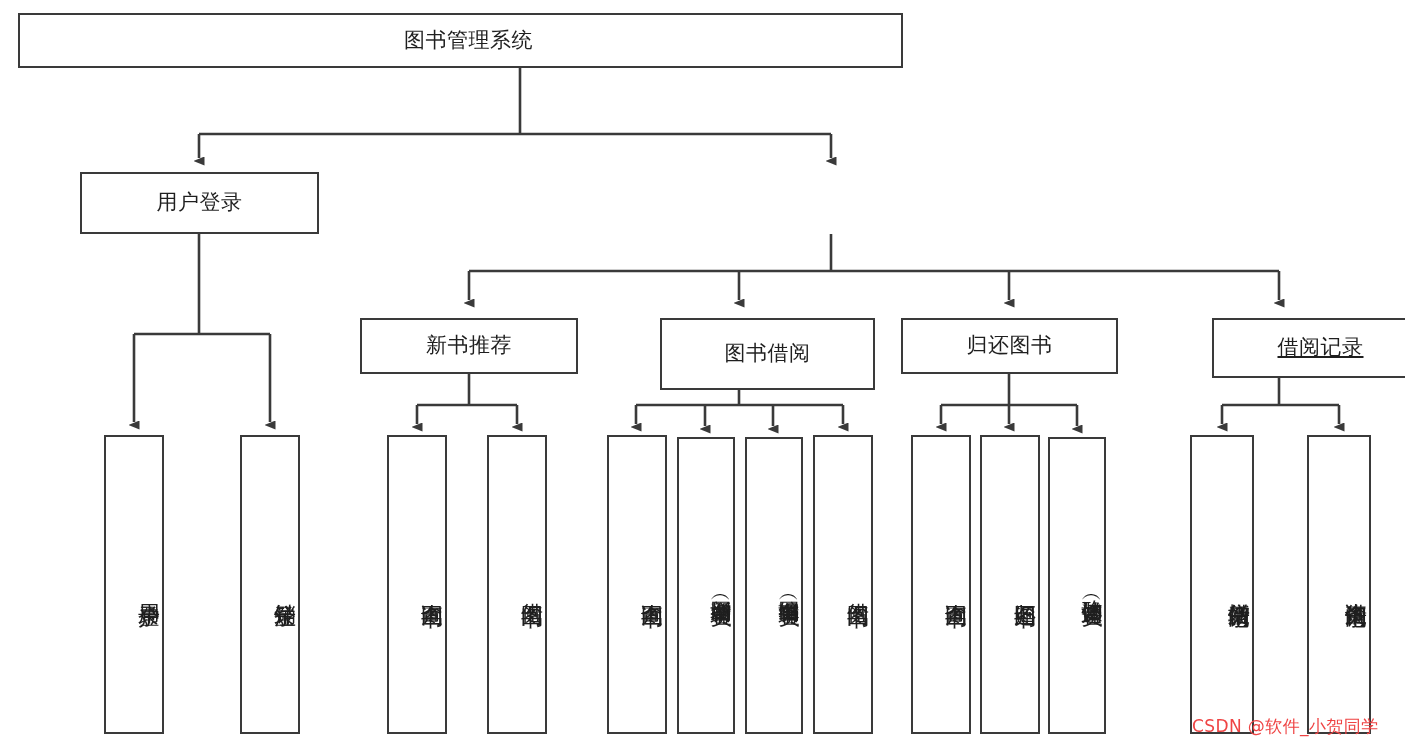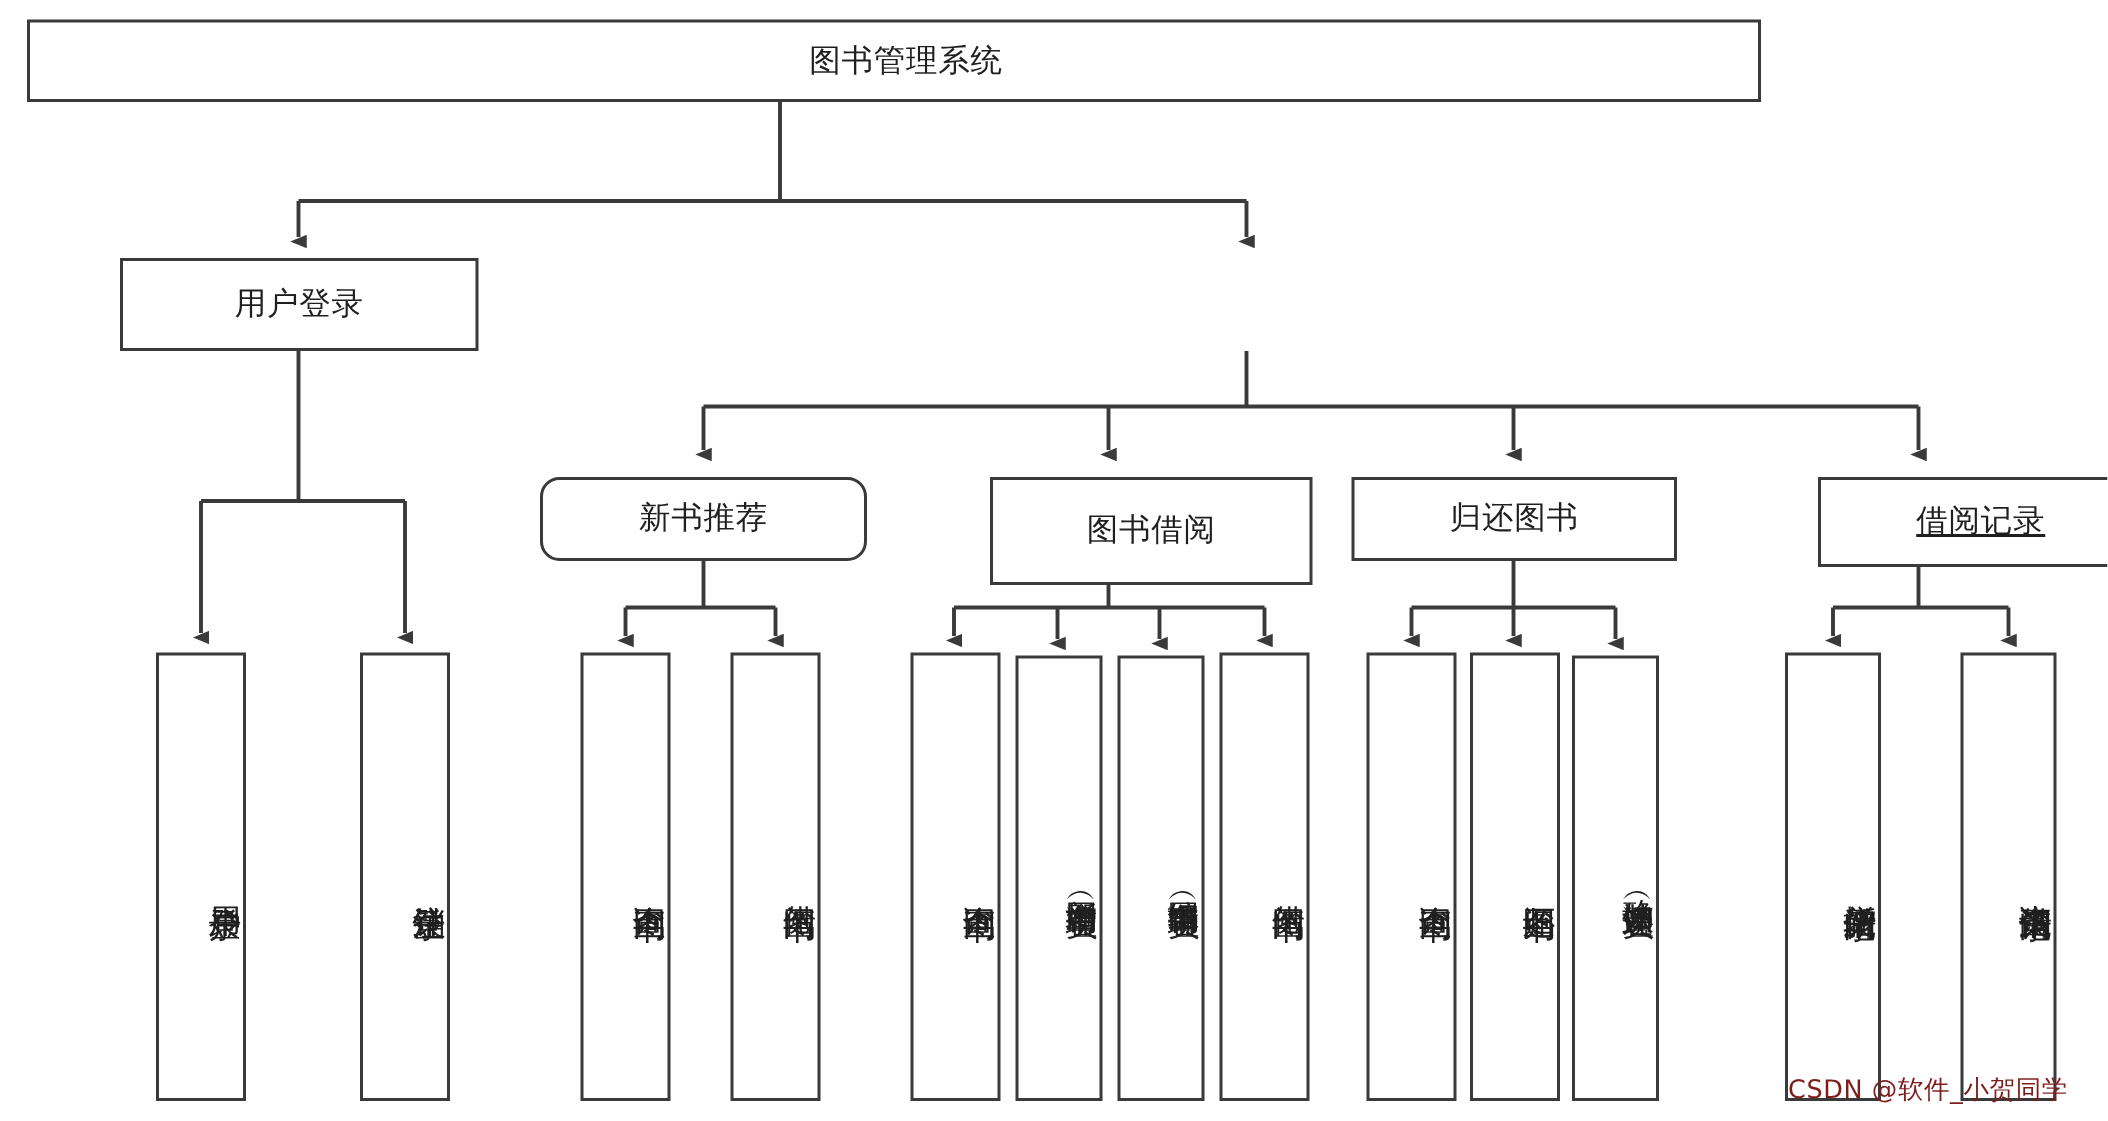--- a/index.html
+++ b/index.html
@@ -60,21 +60,21 @@
   .node.v .vtext {
     writing-mode: vertical-rl;
     text-orientation: upright;
     white-space: nowrap;
   }
   .watermark {
     position: absolute;
     left: 1192px;
     top: 715px;
     font-size: 17px;
-    color: #7f1d1d;
+    color: #ef4444;
     letter-spacing: 0.4px;
     white-space: nowrap;
     z-index: 5;
     font-family: "DejaVu Sans", "Liberation Sans", sans-serif;
   }
 </style>
 </head>
 <body>
 
 <div id="canvas">
@@ -122,29 +122,29 @@
       <path d="M1009,405 L1009,424" marker-end="url(#arrow)"></path>
       <path d="M1077,405 L1077,426" marker-end="url(#arrow)"></path>
 
       <path d="M1279,374 L1279,405"></path>
       <path d="M1222,405 L1339,405"></path>
       <path d="M1222,405 L1222,424" marker-end="url(#arrow)"></path>
       <path d="M1339,405 L1339,424" marker-end="url(#arrow)"></path>
     </g>
   </svg>
 
-  <div class="node h" style="left:18px; top:13px; width:1156px; height:55px;padding-left:16px;">
+  <div class="node h" style="left:18px; top:13px; width:885px; height:55px;padding-left:16px;">
     <span>图书管理系统</span>
   </div>
 
   <div class="node h" style="left:80px; top:172px; width:239px; height:62px;">
     <span>用户登录</span>
   </div>
 
-  <div class="node h" style="left:360px; top:318px; width:218px; height:56px;border-radius:13px;">
+  <div class="node h" style="left:360px; top:318px; width:218px; height:56px;">
     <span>新书推荐</span>
   </div>
   <div class="node h" style="left:660px; top:318px; width:215px; height:72px;text-align:right;">
     <span>图书借阅</span>
   </div>
   <div class="node h" style="left:901px; top:318px; width:217px; height:56px;">
     <span>归还图书</span>
   </div>
   <div class="node h" style="left:1212px; top:318px; width:217px; height:60px;text-decoration:underline;">
     <span>借阅记录</span>

